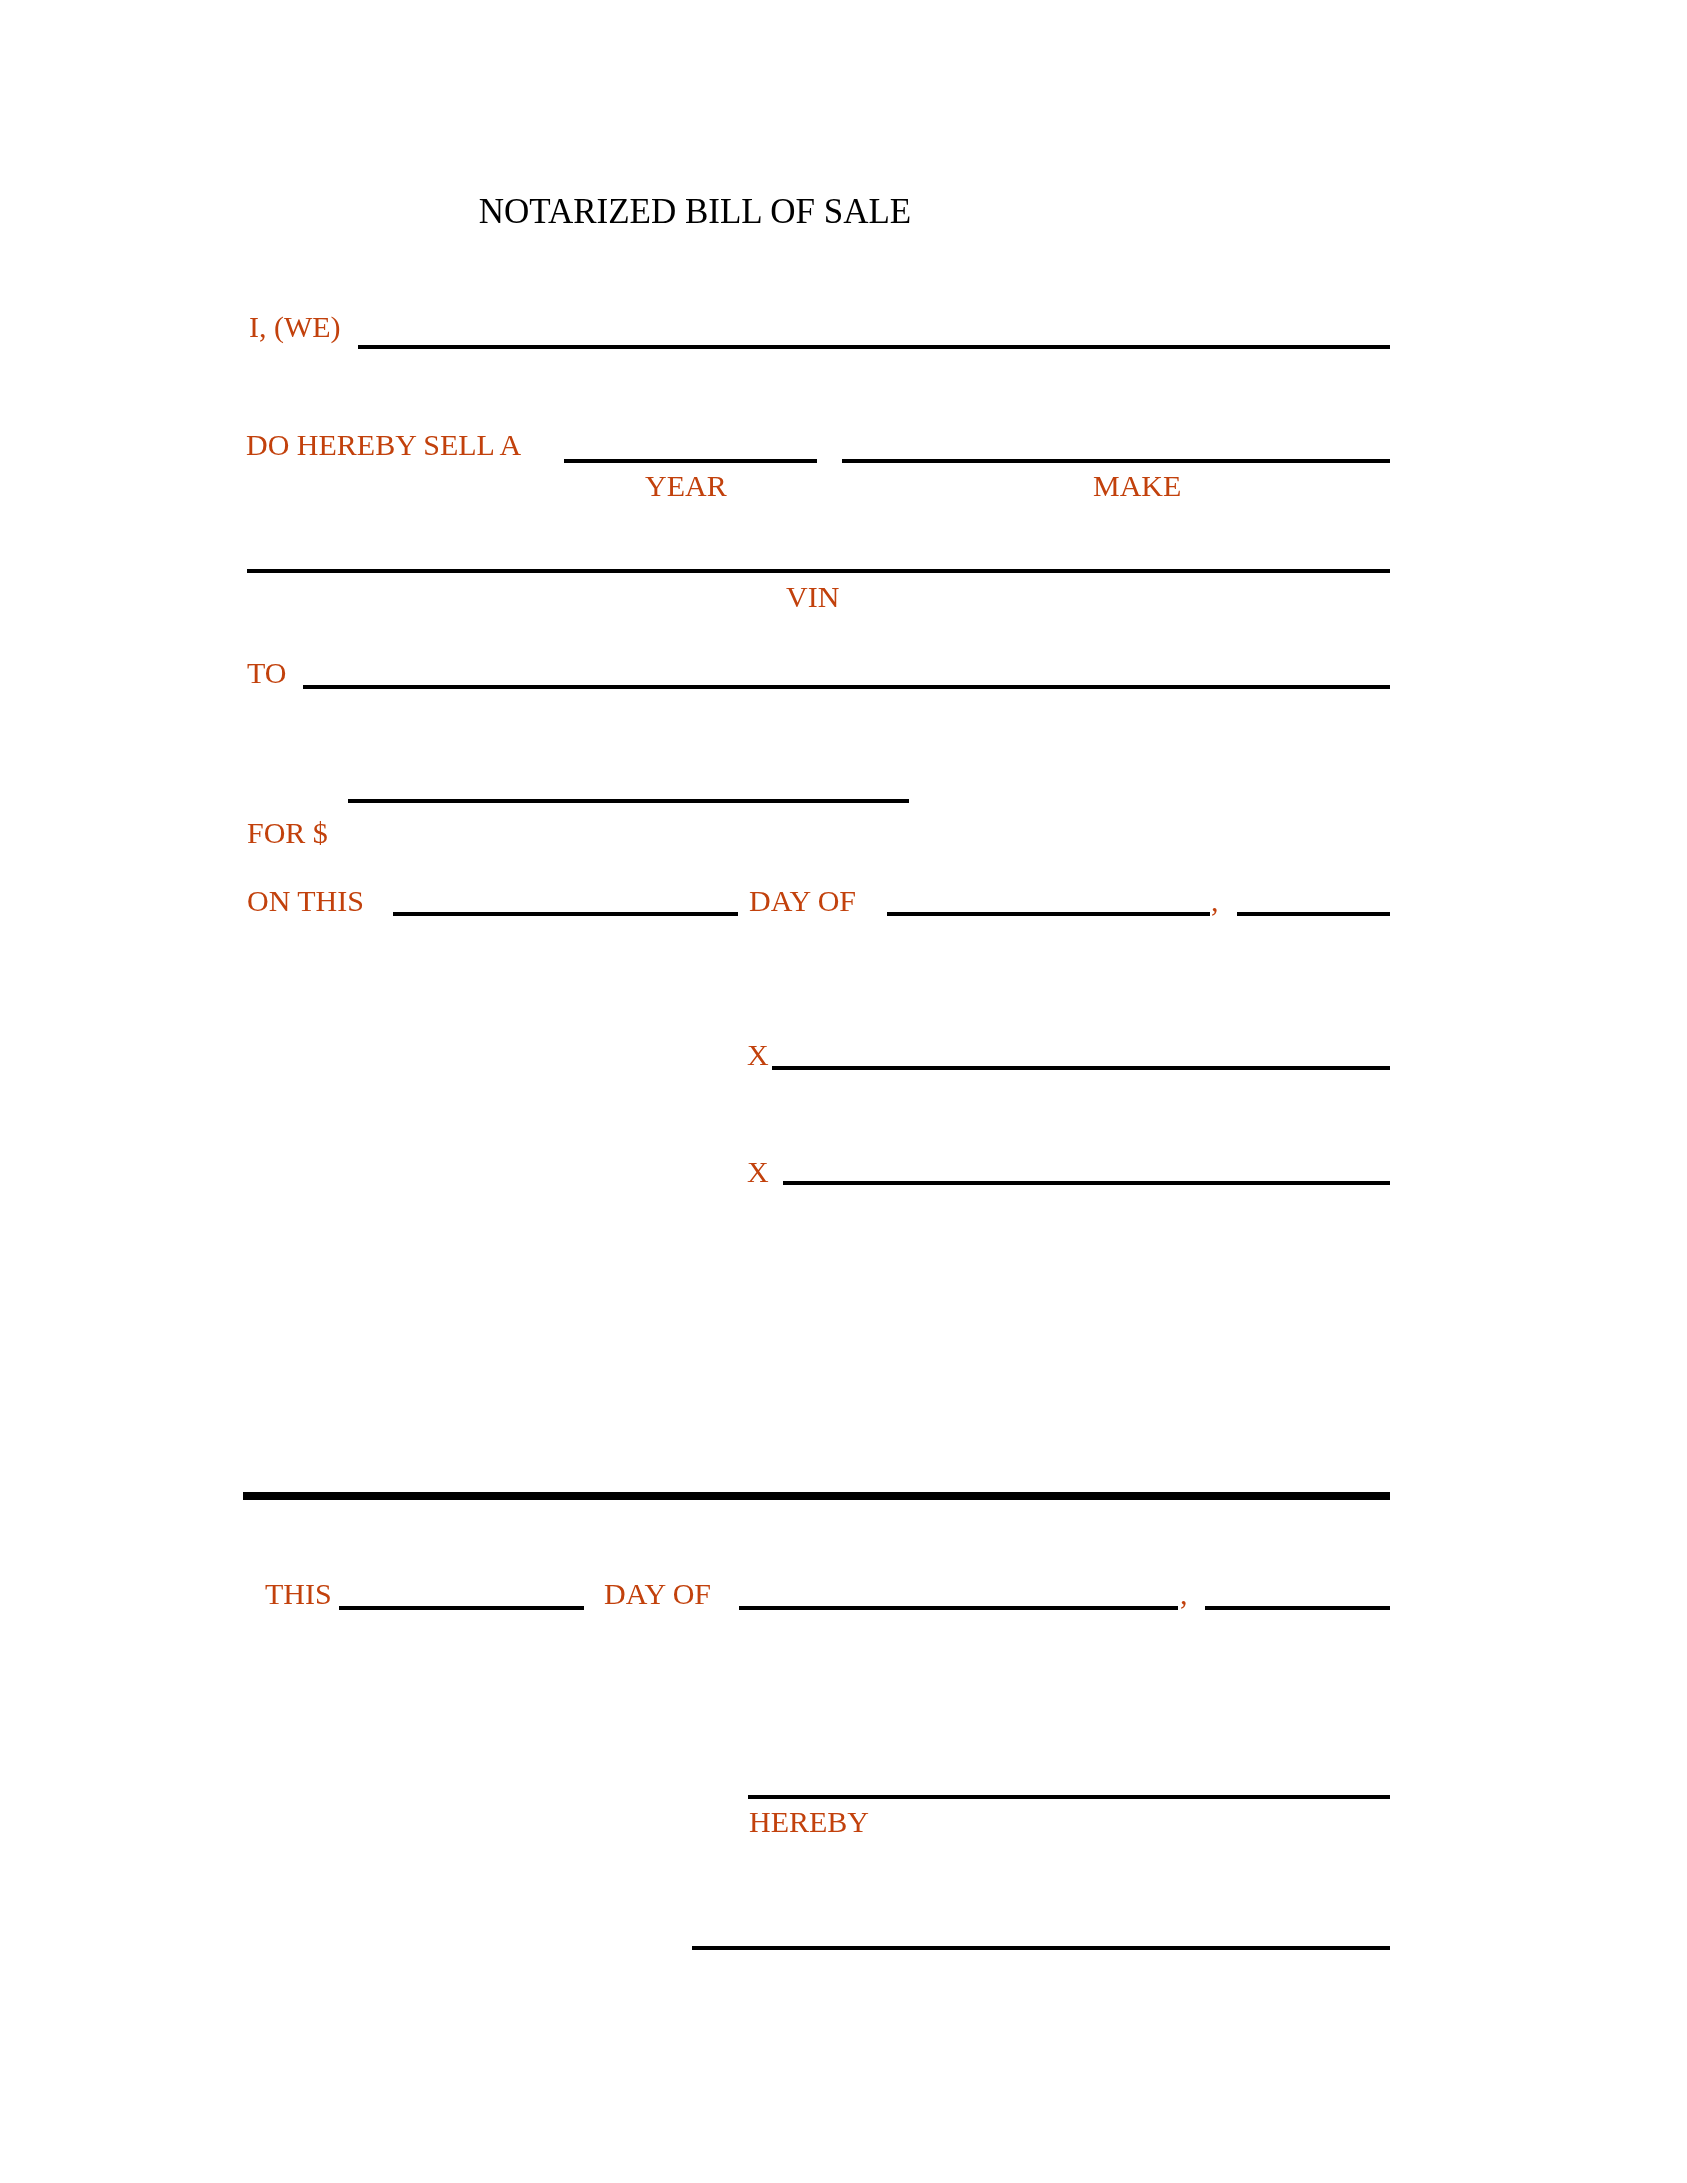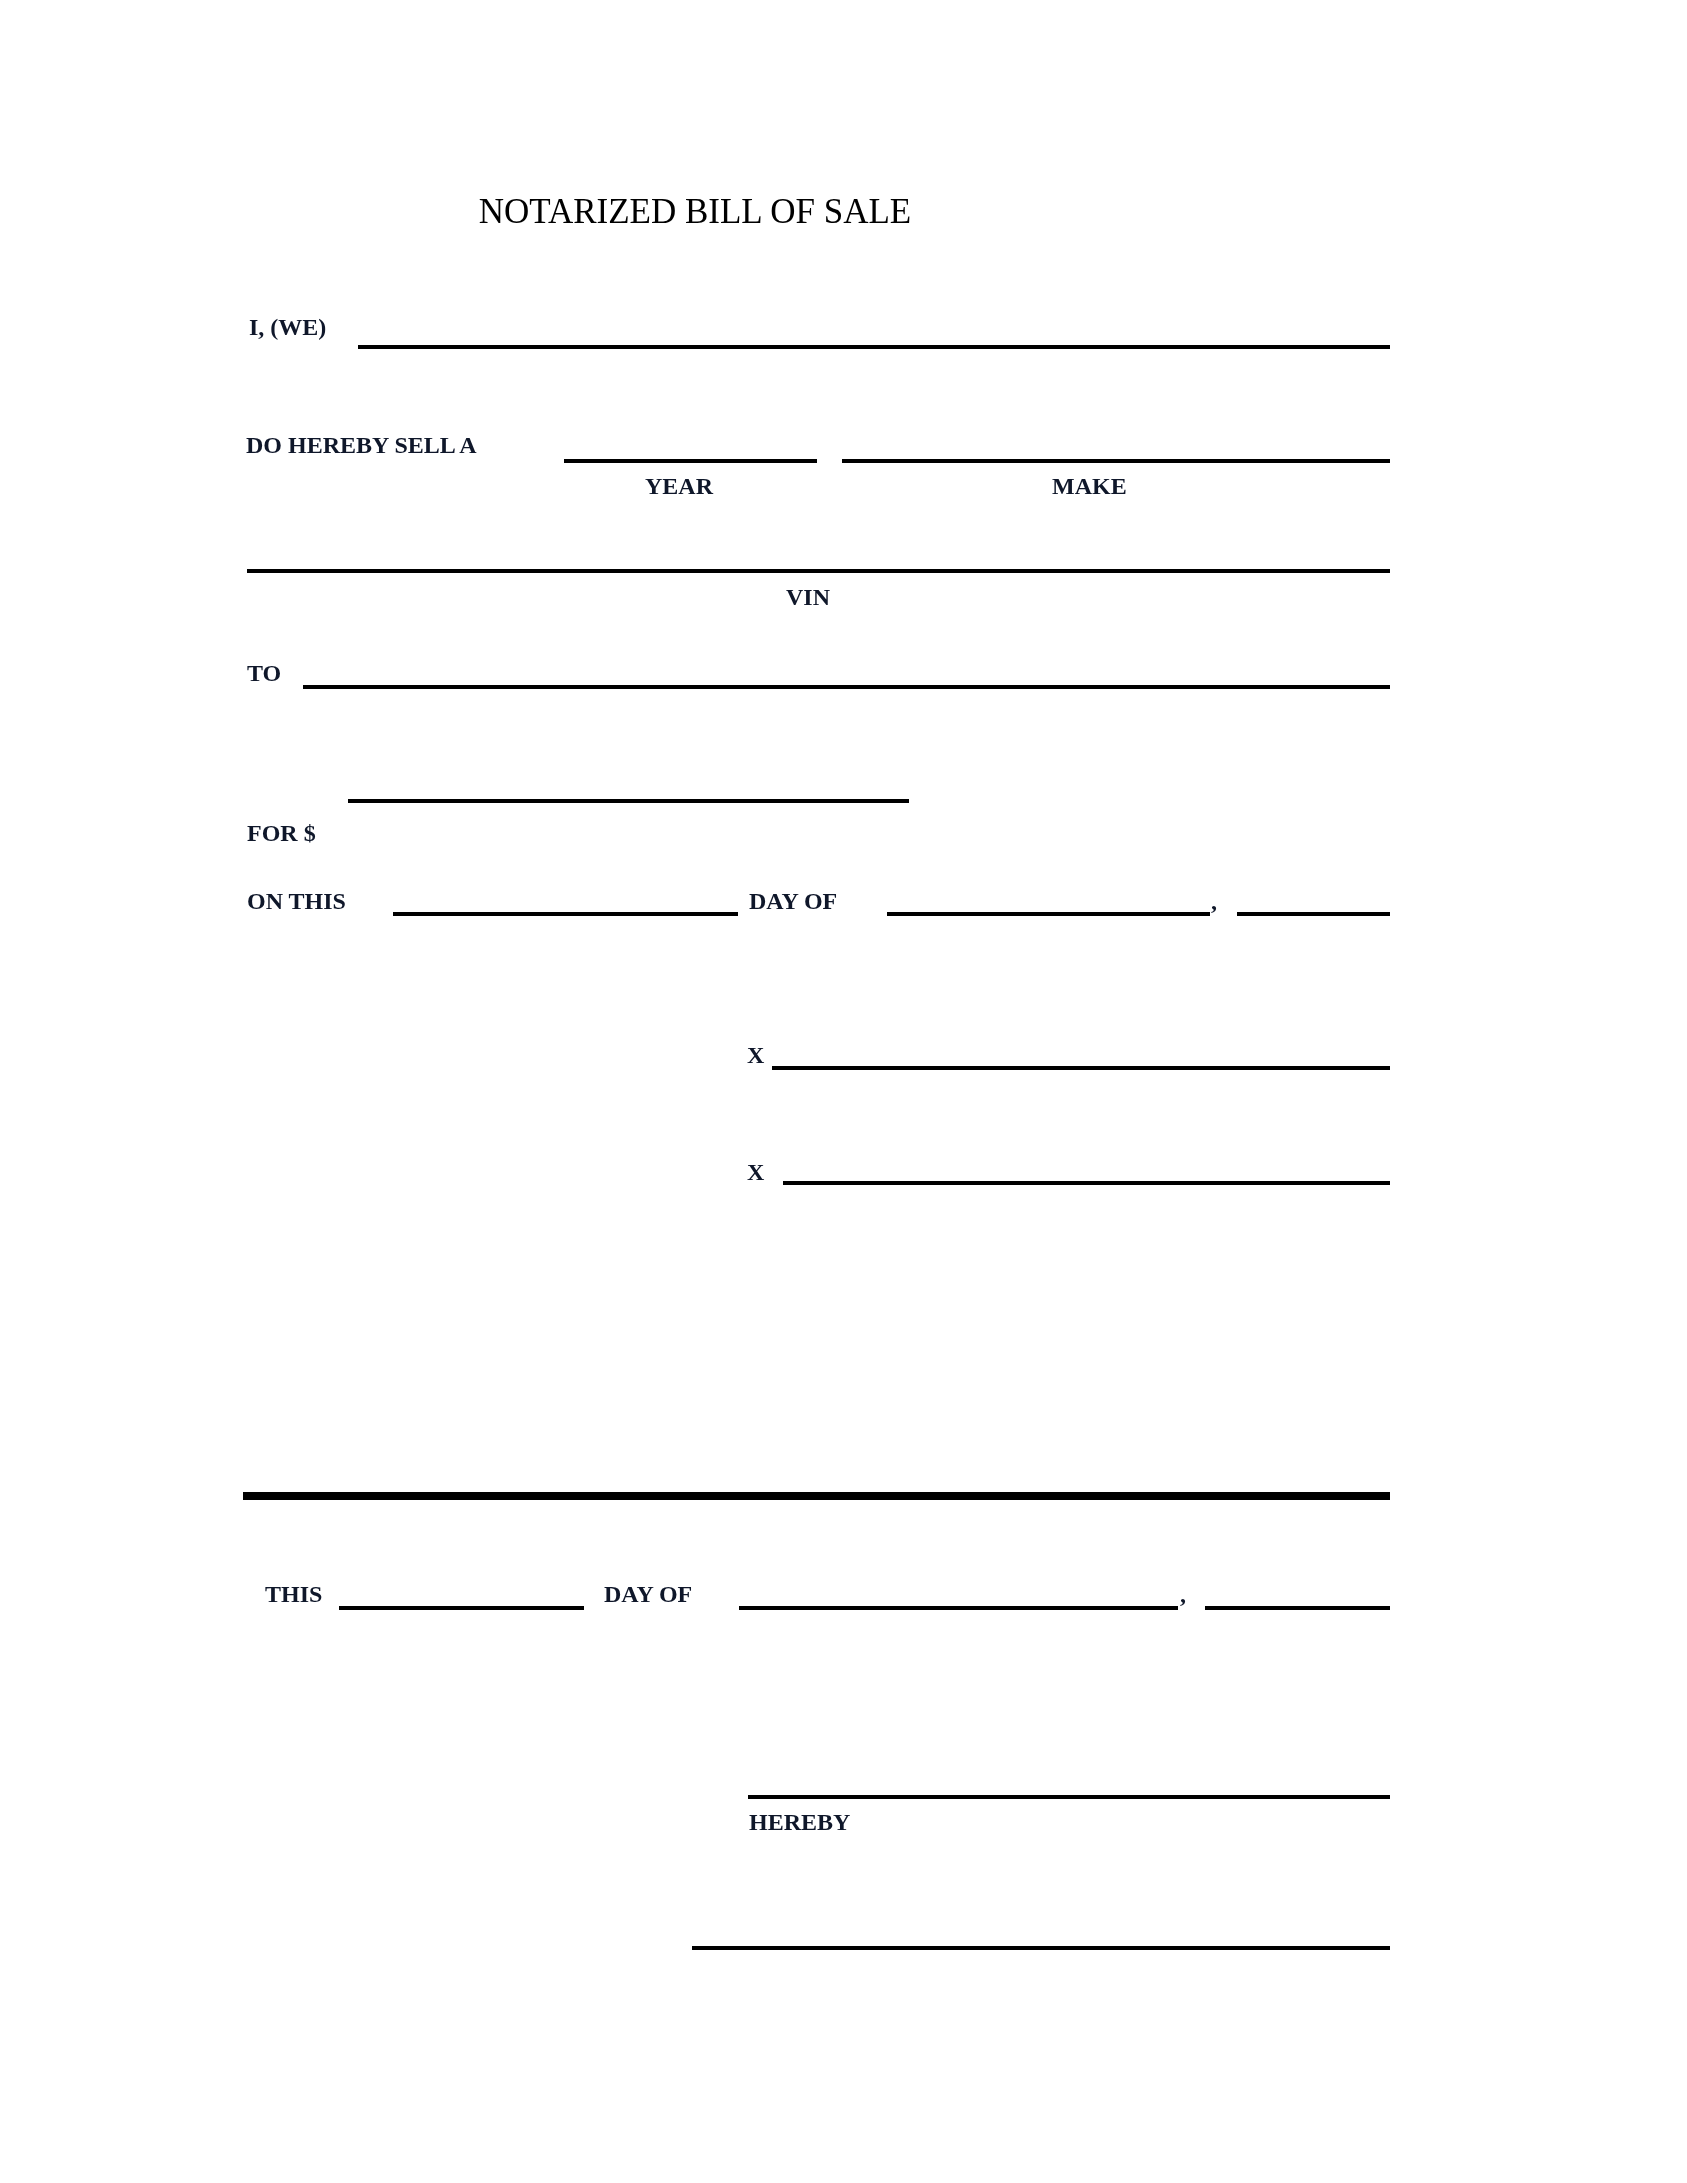--- a/index.html
+++ b/index.html
@@ -7,25 +7,24 @@
     position: relative;
     width: 1390px;
     height: 2184px;
     background: #ffffff;
     font-family: "Liberation Serif", "DejaVu Serif", serif;
     color: #000000;
     overflow: hidden;
   }
   .t {
     position: absolute;
-    font-size: 24px;
+    font-size: 30px;
     line-height: 42px;
     white-space: nowrap;
-    color: #0f172a;
-    font-weight: bold;
+    color: #c2410c;
   }
   .title {
     position: absolute;
     left: 0;
     width: 100%;
     text-align: center;
     font-size: 35px;
     line-height: 42px;
     color: #000000;
   }
@@ -43,21 +42,21 @@
 
   <div class="title" style="top:191px;">NOTARIZED BILL OF SALE</div>
 
   <span class="t" style="left:249px; top:306px;">I, (WE)</span>
   <div class="blank" style="left:358px; top:345px; width:1057px;"></div>
 
   <span class="t" style="left:246px; top:424px;">DO HEREBY SELL A</span>
   <div class="blank" style="left:564px; top:459px; width:253px;"></div>
   <div class="blank" style="left:842px; top:459px; width:577px;"></div>
   <span class="t" style="left:645px; top:465px;">YEAR</span>
-  <span class="t" style="left:1052px; top:465px;">MAKE</span>
+  <span class="t" style="left:1093px; top:465px;">MAKE</span>
 
   <div class="blank" style="left:247px; top:569px; width:1176px;"></div>
   <span class="t" style="left:786px; top:576px;">VIN</span>
 
   <span class="t" style="left:247px; top:652px;">TO</span>
   <div class="blank" style="left:303px; top:685px; width:1112px;"></div>
 
   <span class="t" style="left:247px; top:812px;">FOR $</span>
   <div class="blank" style="left:348px; top:799px; width:561px;"></div>
 

